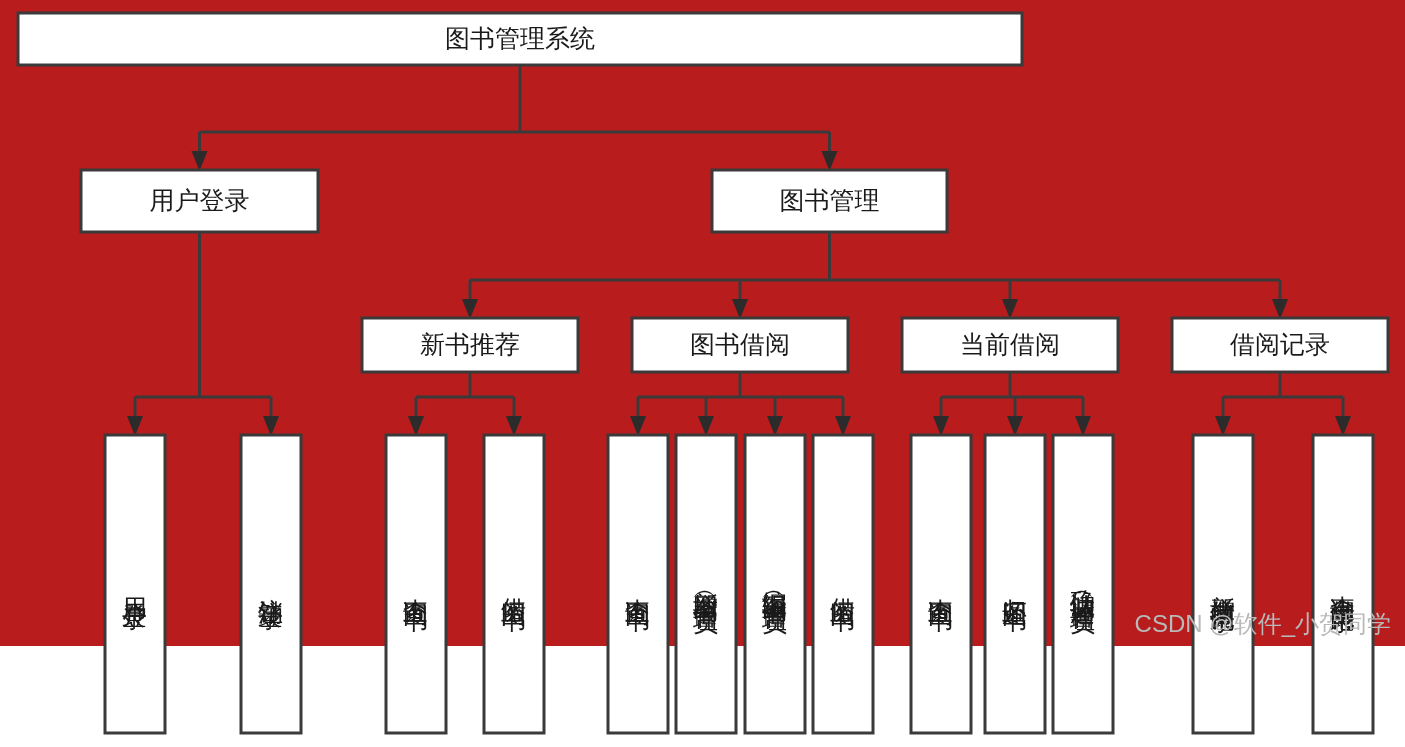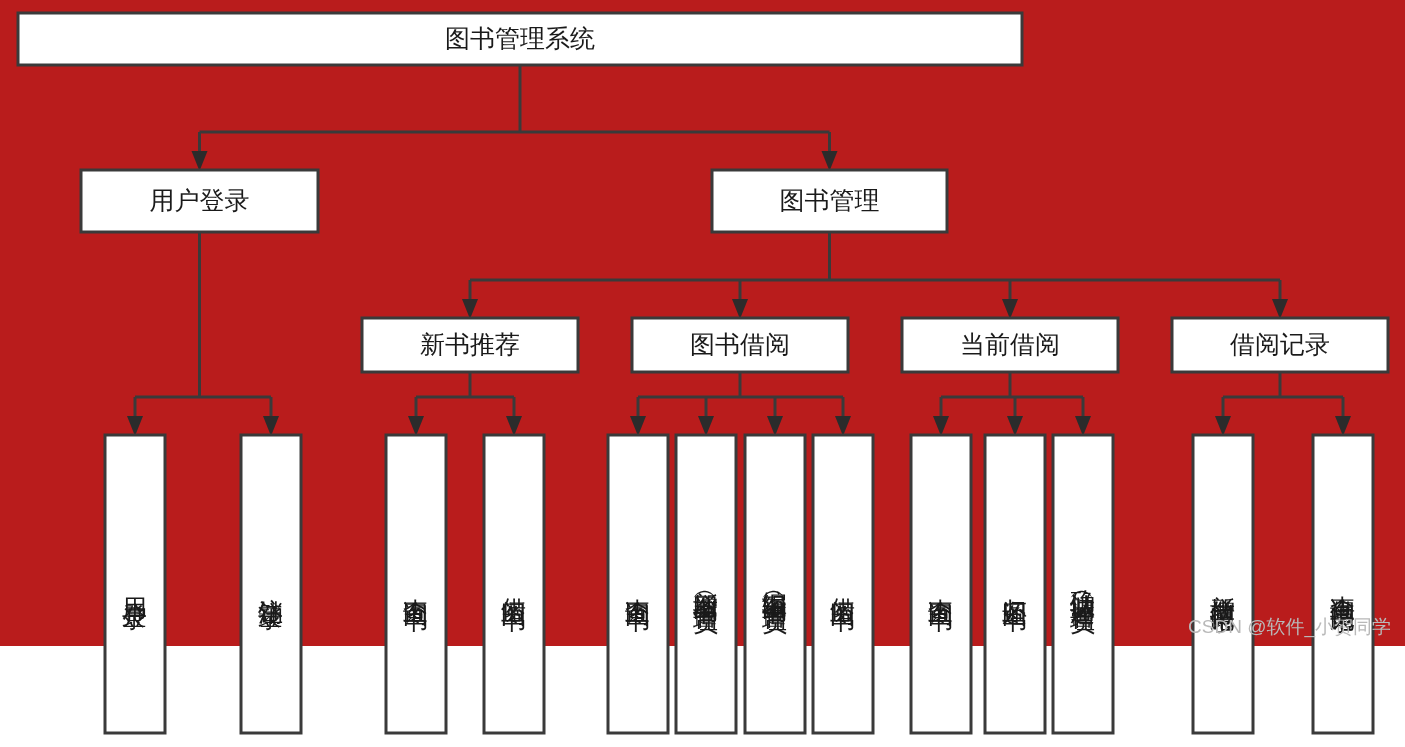--- a/index.html
+++ b/index.html
@@ -57,21 +57,21 @@
     glyph-orientation-vertical: 0deg;
     letter-spacing: 3px;
     dominant-baseline: central;
     text-anchor: middle;
   }
   .watermark {
     position: absolute;
     right: 14px;
     bottom: 6px;
     font-family: "Liberation Sans", "DejaVu Sans", sans-serif;
-    font-size: 19px;
+    font-size: 24px;
     color: #b9b9b9;
     white-space: nowrap;
     user-select: none;
   }
 </style>
 </head>
 <body>
 
 <div id="diagram-root">
   <svg id="flow-svg" viewBox="0 0 1405 747">

